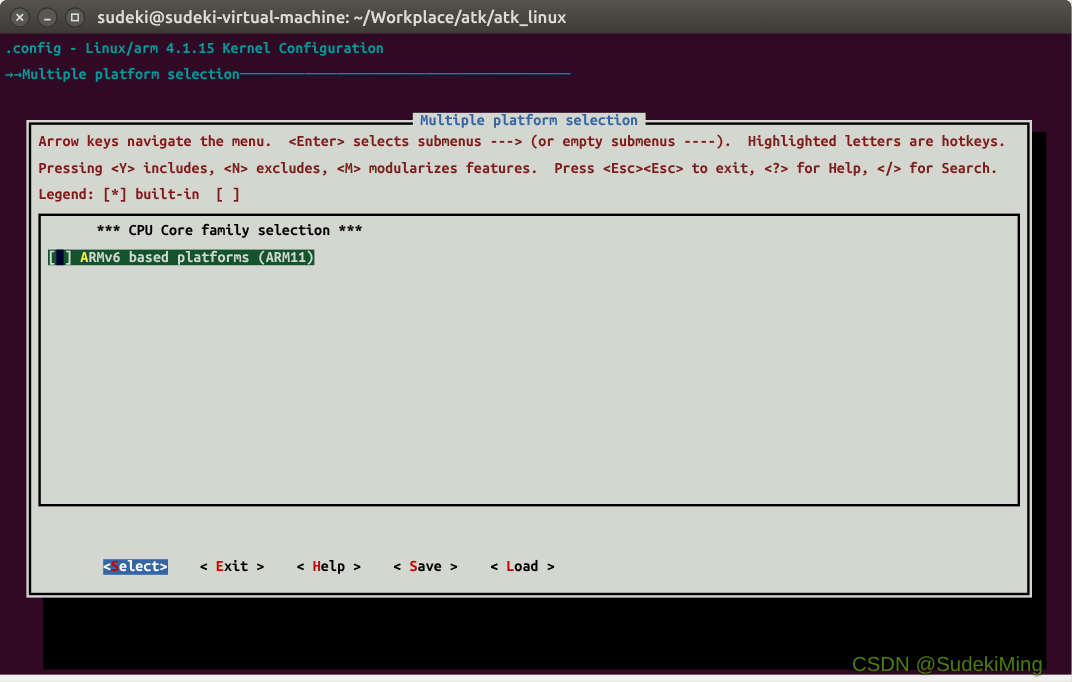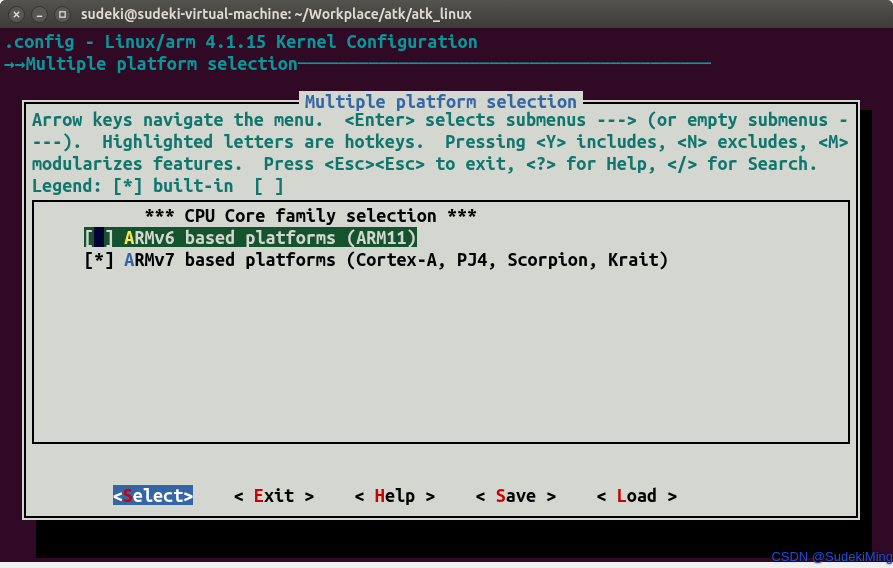--- a/index.html
+++ b/index.html
@@ -37,21 +37,21 @@
   .title-text {
     color: #dfdbd2; font-weight: bold; font-size: 14px;
     font-family: "Ubuntu", sans-serif;
     white-space: pre;
   }
   .term {
     background: #300a24;
     color: #eeeeec;
     padding: 2px 4px 6px 4px;
     font-family: "Ubuntu Mono","DejaVu Sans Mono",monospace;
-    font-size: 18px;
+    font-size: 12px;
     line-height: 22px;
     width: 100%;
     box-sizing: border-box;
     position: relative;
     min-height: 534px;
   }
   .cfg-title { color: #06989a; font-weight: bold; white-space: pre; }
   .breadcrumb {
     color: #06989a; font-weight: bold; white-space: pre;
     display:flex; align-items:center;
@@ -82,49 +82,49 @@
     box-sizing: border-box;
   }
   .dialog-caption {
     position: absolute;
     top: -14px; left: 0; right:0;
     text-align:center;
     color: #3465a4; font-weight: bold;
     pointer-events:none;
   }
   .dialog-caption span { background:#d3d7cf; padding:0 6px; }
-  .helptext { color:#0f766e; white-space: pre-wrap; font-weight: bold; }
+  .helptext { color:#7f1d1d; white-space: pre-wrap; font-weight: bold; }
   .listbox {
     border: 2px solid #000;
     margin-top: 4px;
     padding: 2px 6px;
     height: 244px;
     box-sizing: border-box;
     font-weight: bold;
   }
-  .list-line { white-space: pre; margin-left: 44px; }
+  .list-line { white-space: pre; }
   .hl-A { color:#3465a4; font-weight: bold; }
   .sel-row {
     background:#14532d; color:#d3d7cf; display:inline;
   }
   .sel-row .chk { background:#003; color:#d3d7cf; }
   .sel-row .y { color:#fce94f; font-weight:bold; }
   .buttonrow {
     margin-top: 40px;
     margin-bottom: 4px;
     text-align:left;
     white-space: pre;
     font-weight: bold;
   }
   .btn-sel { background:#3465a4; color:#fff; font-weight:bold; }
   .btn-sel .hot { color:#cc0000; }
   .hot { color:#cc0000; font-weight:bold; }
   .watermark {
-    position:absolute; bottom:4px; right:0;
-    color:#1d4ed8; font-family: sans-serif; font-size:13px;
+    position:absolute; bottom:4px; right:24px;
+    color:#4d7c0f; font-family: sans-serif; font-size:17px;
     text-shadow: 0 0 2px #000;
   }
 </style>
 </head>
 <body>
 
 <div class="window">
   <div class="titlebar">
     <div class="win-buttons">
       <div class="win-btn">
@@ -154,21 +154,20 @@
 
     <div class="dialog-shadow"></div>
     <div class="dialog">
       <div class="dialog-frame">
         <div class="dialog-caption"><span>Multiple platform selection</span></div>
         <div class="helptext">Arrow keys navigate the menu.  &lt;Enter&gt; selects submenus ---&gt; (or empty submenus ----).  Highlighted letters are hotkeys.  Pressing &lt;Y&gt; includes, &lt;N&gt; excludes, &lt;M&gt; modularizes features.  Press &lt;Esc&gt;&lt;Esc&gt; to exit, &lt;?&gt; for Help, &lt;/&gt; for Search.  Legend: [*] built-in  [ ]</div>
 
         <div class="listbox">
           <div class="list-line">      <span>*** CPU Core family selection ***</span></div>
           <div class="list-line"><span class="sel-row">[<span class="chk"> </span>] <span class="y">A</span><span>RMv6 based platforms (ARM11)</span></span></div>
-          <div class="list-line">[*] <span class="hl-A">A</span><span>RMv7 based platforms (Cortex-A, PJ4, Scorpion, Krait)</span></div>
         </div>
 
         <div class="buttonrow">        <span class="btn-sel">&lt;<span class="hot">S</span>elect&gt;</span>    &lt; <span class="hot">E</span><span>xit</span> &gt;    &lt; <span class="hot">H</span><span>elp</span> &gt;    &lt; <span class="hot">S</span><span>ave</span> &gt;    &lt; <span class="hot">L</span><span>oad</span> &gt;</div>
       </div>
     </div>
   </div>
 </div>
 
 <div class="watermark">CSDN @SudekiMing</div>
 

